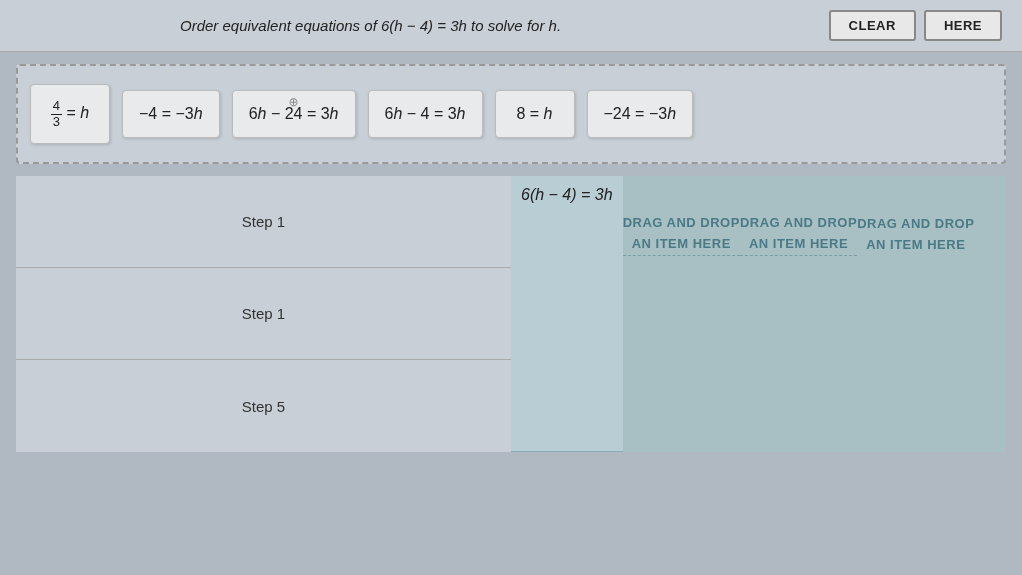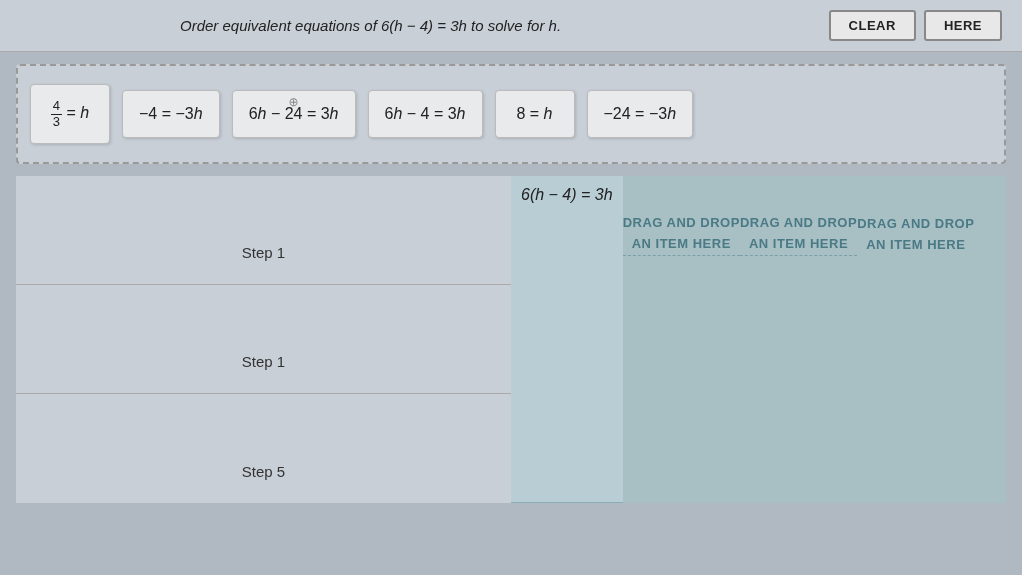--- a/index.html
+++ b/index.html
@@ -93,26 +93,25 @@
       flex: 1;
       background: #c8cfd6;
       display: flex;
       flex-direction: column;
     }
 
     .step-row {
       display: flex;
       align-items: center;
       justify-content: center;
-      height: 64px;
+      height: 92px;
       border-bottom: 1px solid #aaa;
       font-size: 15px;
       color: #333;
       font-weight: normal;
-      margin-top: 45px;
     }
 
     .step-row:last-child {
       border-bottom: none;
     }
 
     .drop-col {
       flex: 1;
       background: #a8bfc4;
       display: flex;

